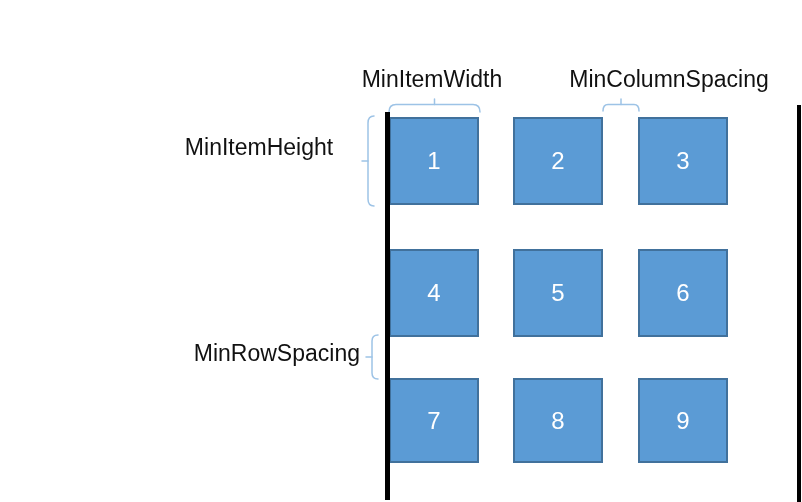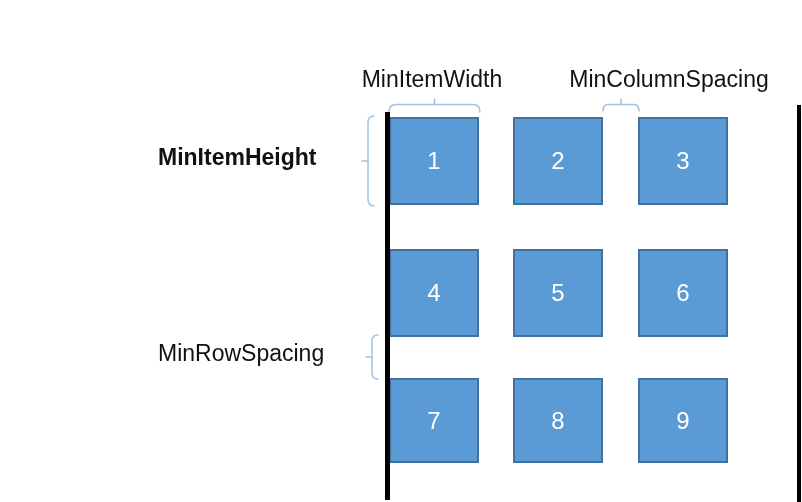--- a/index.html
+++ b/index.html
@@ -26,22 +26,22 @@
   }
   .measure-label {
     position: absolute;
     font-size: 23px;
     line-height: 26px;
     color: var(--label-text, #111111);
     white-space: nowrap;
   }
   .lbl-item-width    { left: 332px; top: 66px;  width: 200px; text-align: center; }
   .lbl-col-spacing   { left: 562px; top: 66px;  width: 214px; text-align: center; }
-  .lbl-item-height   { left: 158px; top: 144px; width: 202px; text-align: left; font-weight: bold; }
-  .lbl-row-spacing   { left: 158px; top: 340px; width: 202px; }
+  .lbl-item-height   { left: 158px; top: 134px; width: 202px; text-align: center; }
+  .lbl-row-spacing   { left: 158px; top: 340px; width: 202px; text-align: right; }
 
   .boundary-line {
     position: absolute;
     background: var(--boundary-line, #000000);
   }
   .boundary-left  { left: 385px; top: 112px; width: 5px; height: 388px; }
   .boundary-right { left: 797px; top: 105px; width: 4px; height: 397px; }
 
   .grid { position: absolute; left: 0; top: 0; width: 802px; height: 502px; }
   .item {

